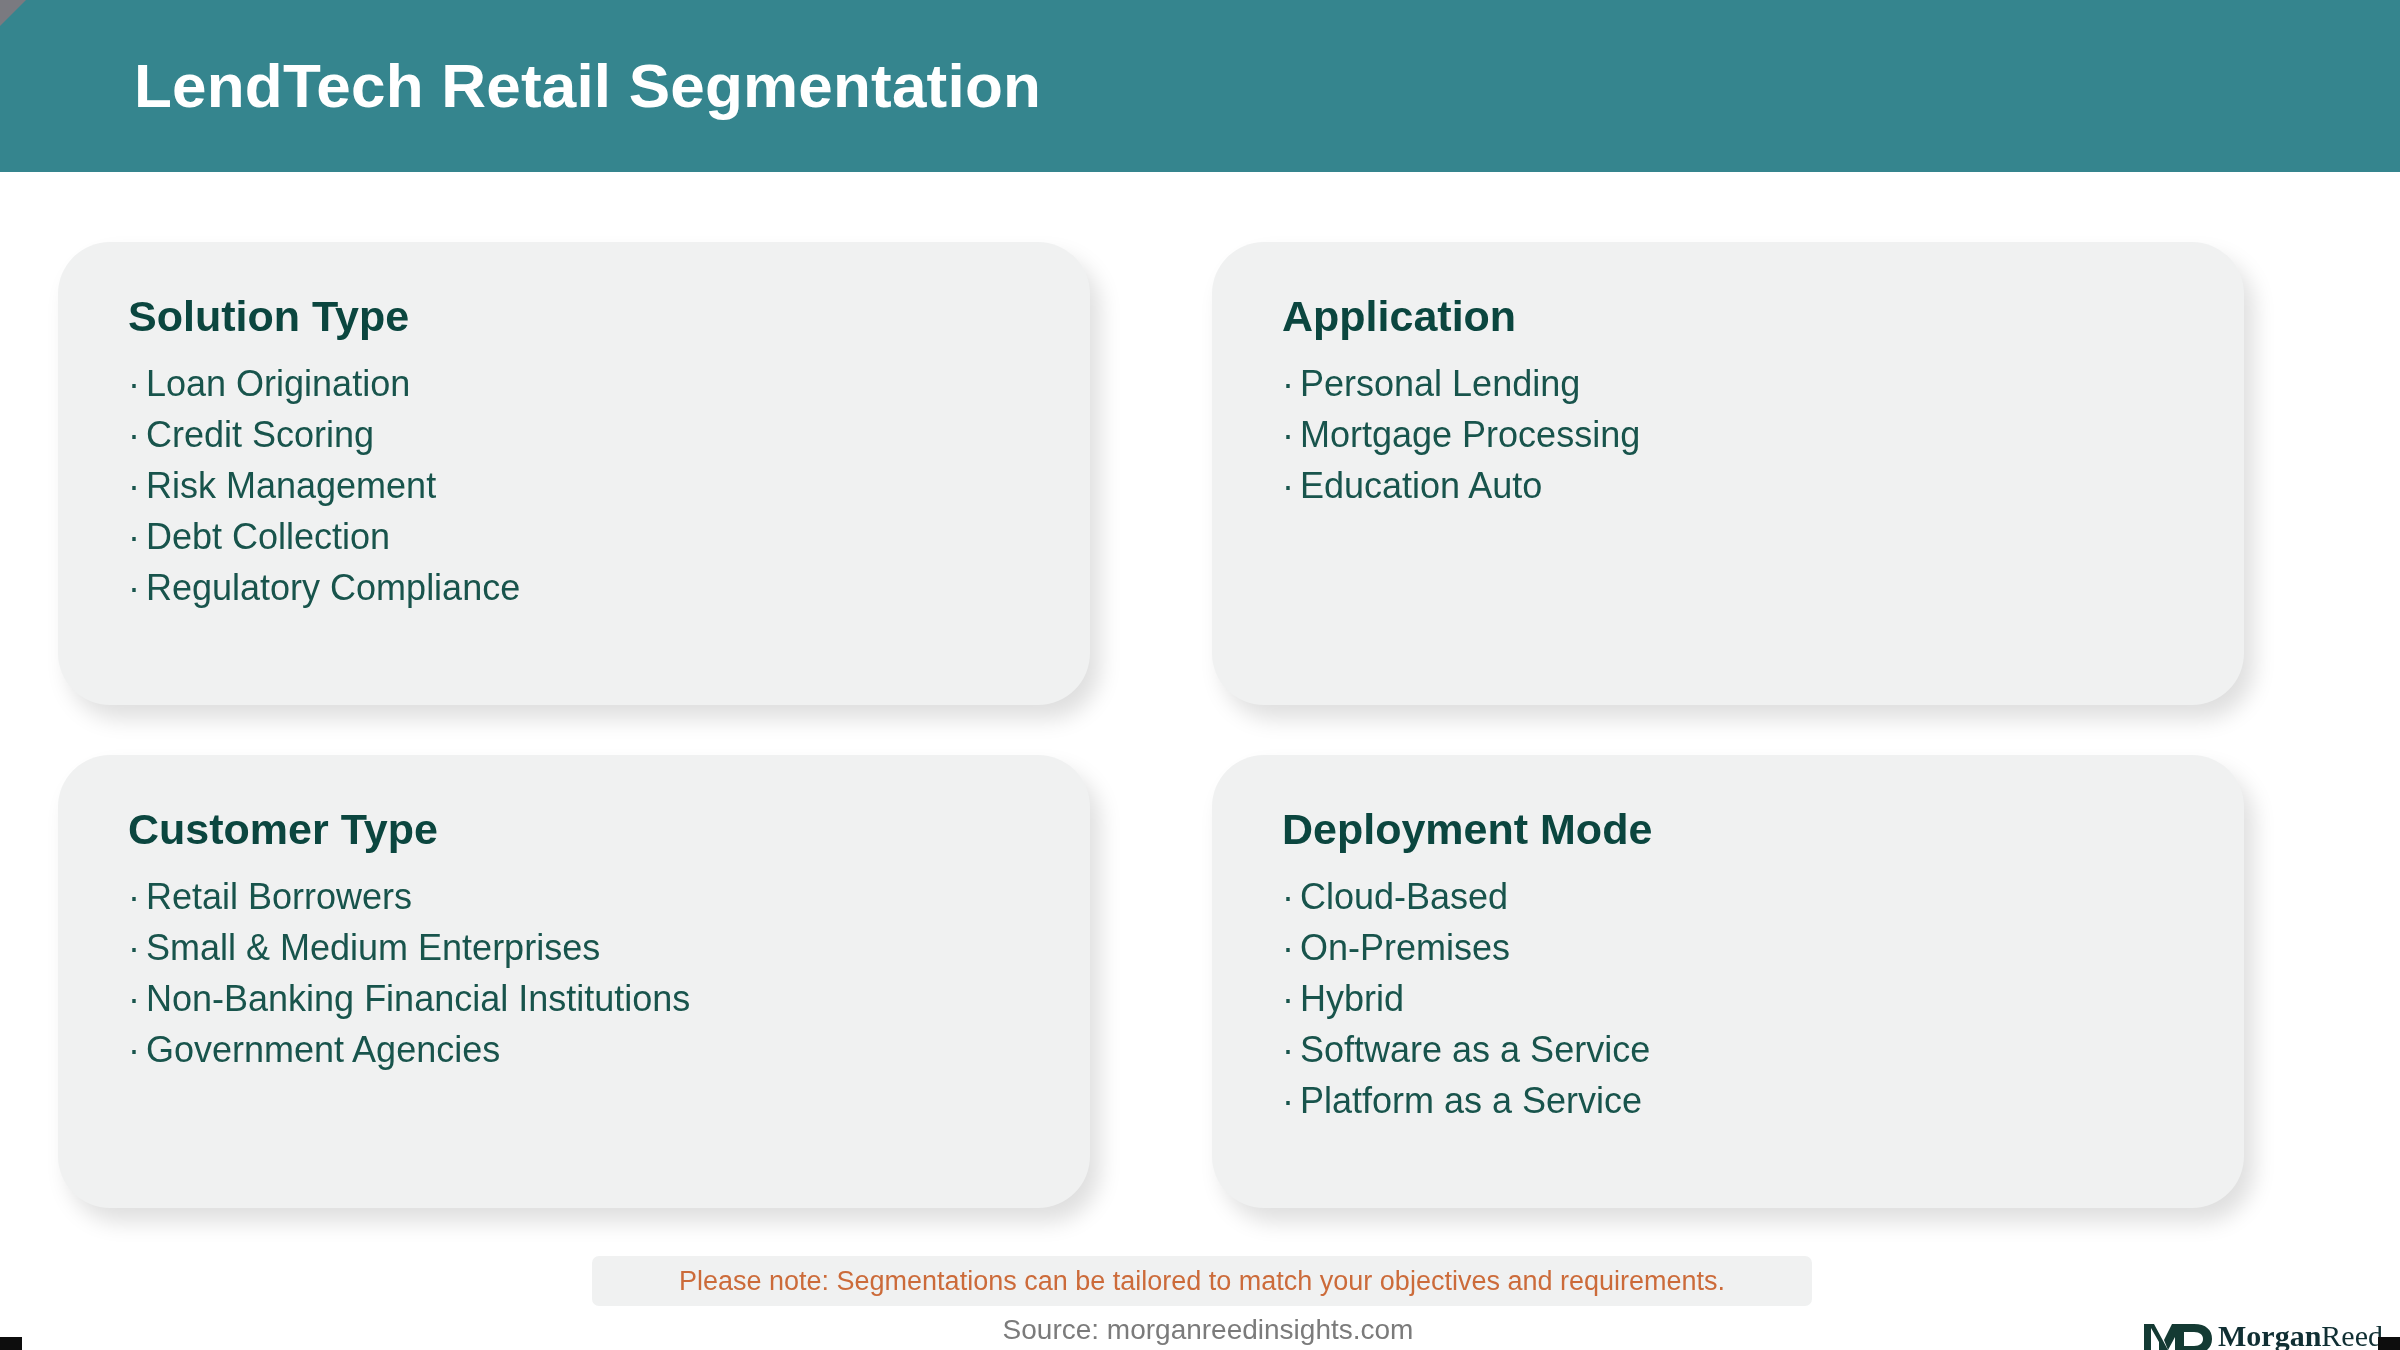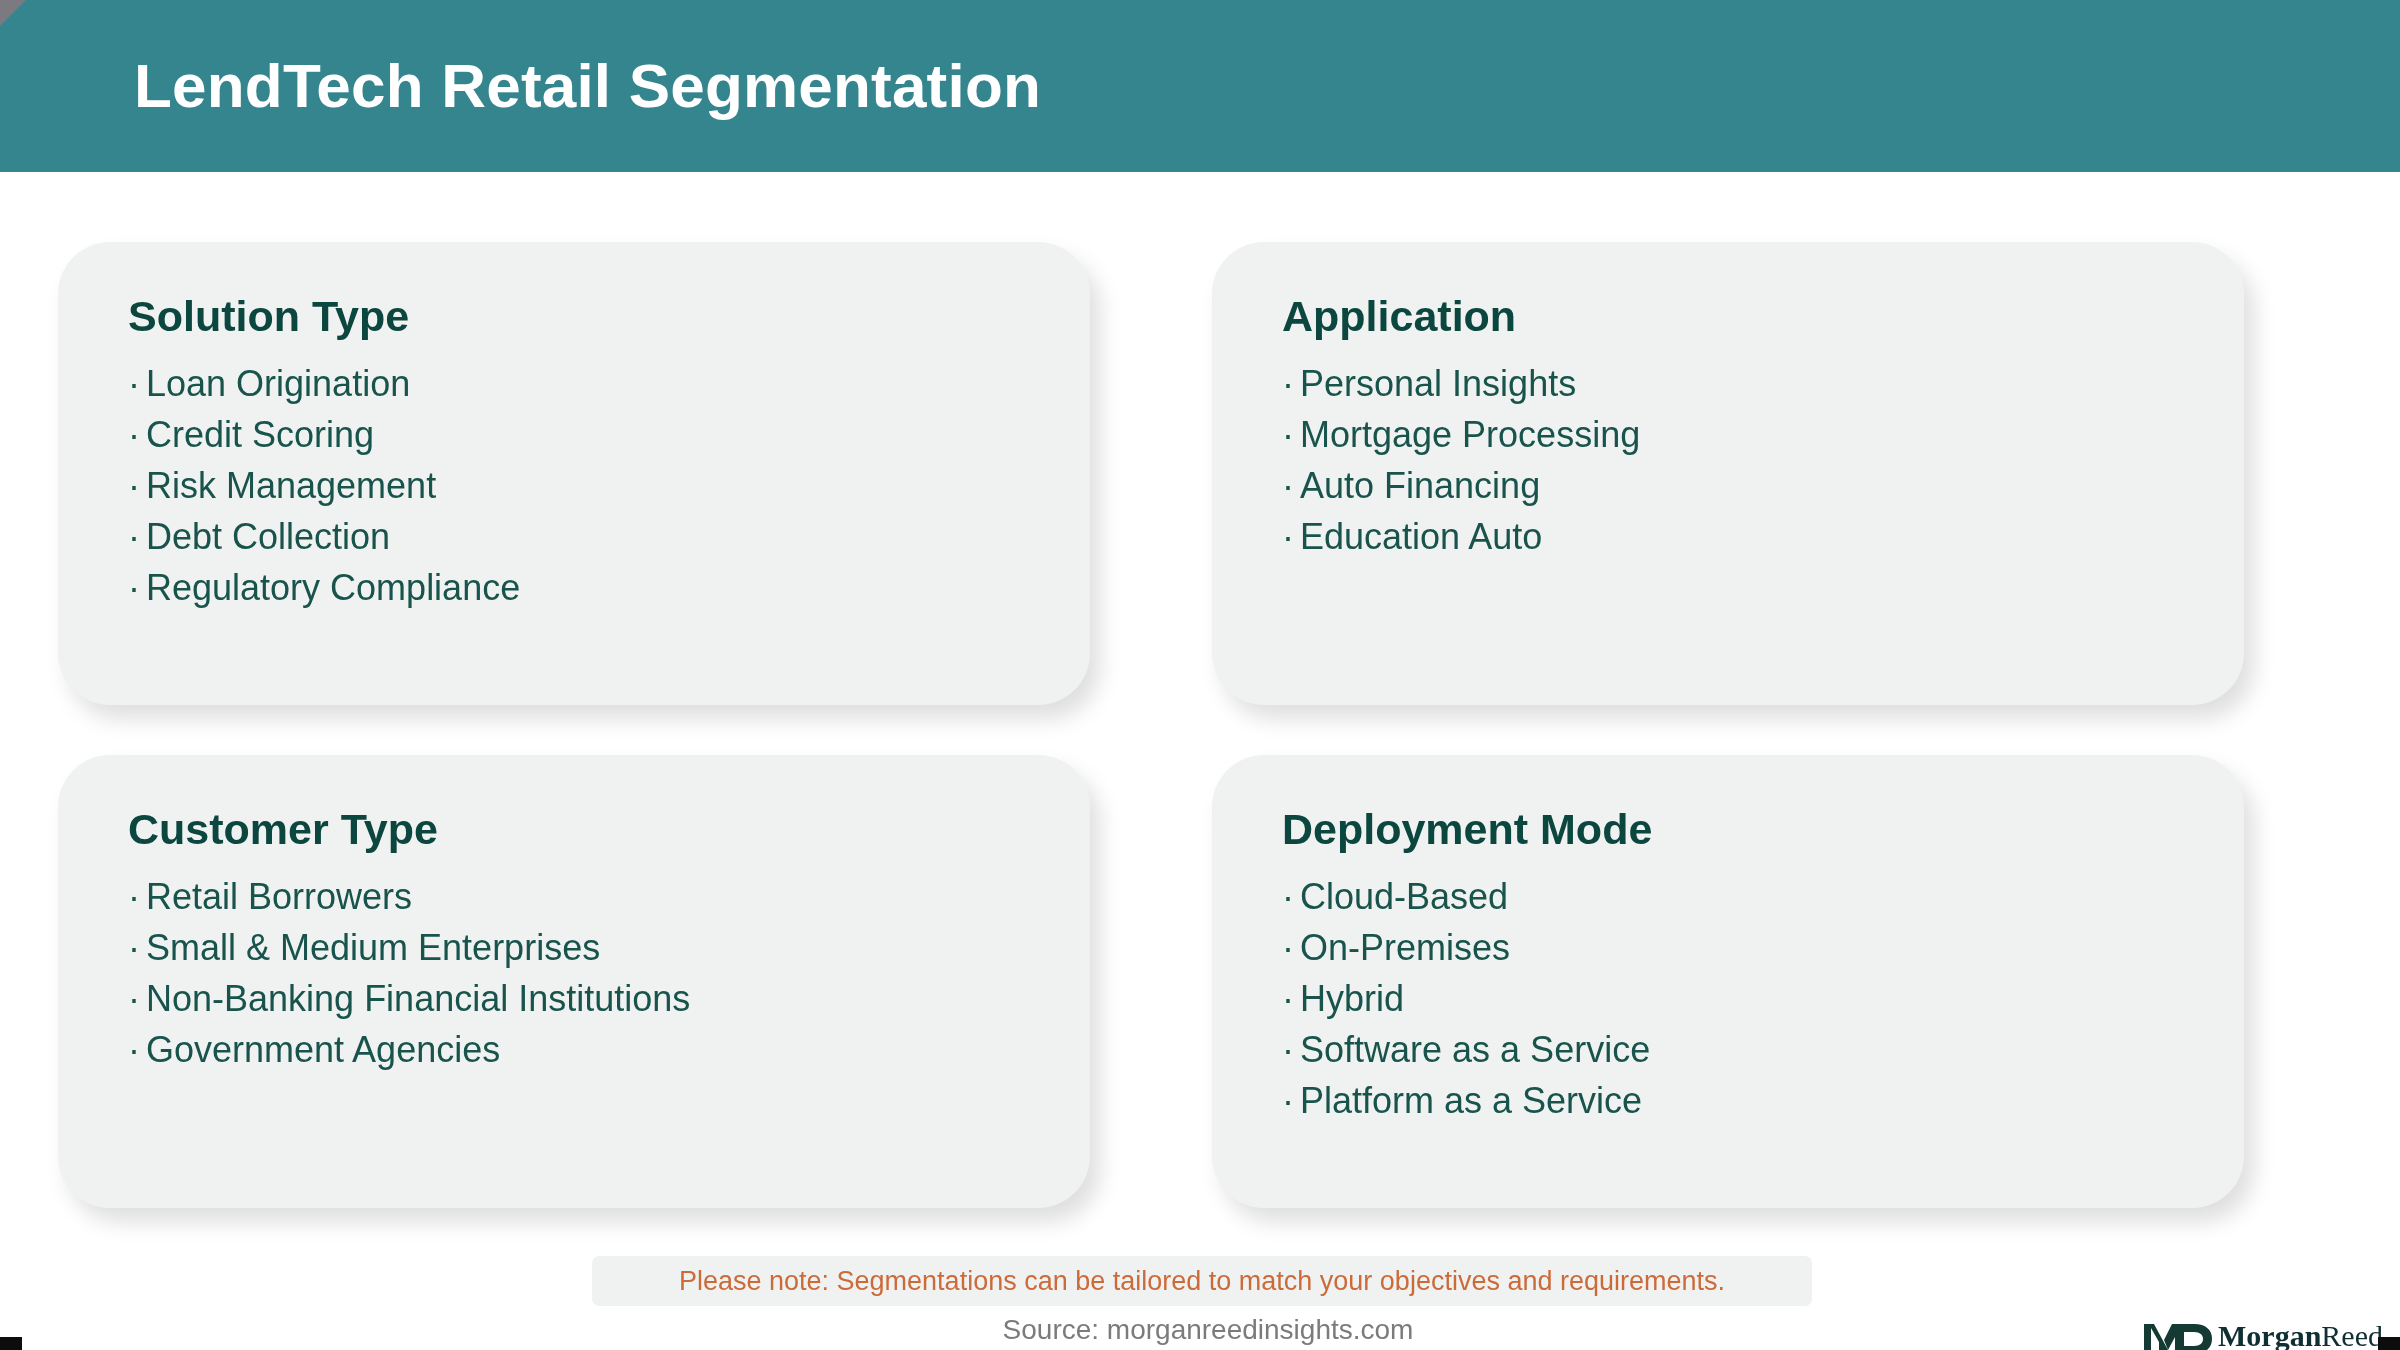--- a/index.html
+++ b/index.html
@@ -180,23 +180,22 @@
         <li><span class="bullet">·</span><span>Credit Scoring</span></li>
         <li><span class="bullet">·</span><span>Risk Management</span></li>
         <li><span class="bullet">·</span><span>Debt Collection</span></li>
         <li><span class="bullet">·</span><span>Regulatory Compliance</span></li>
       </ul>
     </div>
 
     <div class="card col-right row-top">
       <div class="card-title">Application</div>
       <ul class="card-list">
-        <li><span class="bullet">·</span><span>Personal Insights</span></li>
+        <li><span class="bullet">·</span><span>Personal Lending</span></li>
         <li><span class="bullet">·</span><span>Mortgage Processing</span></li>
-        <li><span class="bullet">·</span><span>Auto Financing</span></li>
         <li><span class="bullet">·</span><span>Education Auto</span></li>
       </ul>
     </div>
 
     <div class="card col-left row-bottom">
       <div class="card-title">Customer Type</div>
       <ul class="card-list">
         <li><span class="bullet">·</span><span>Retail Borrowers</span></li>
         <li><span class="bullet">·</span><span>Small &amp; Medium Enterprises</span></li>
         <li><span class="bullet">·</span><span>Non-Banking Financial Institutions</span></li>

